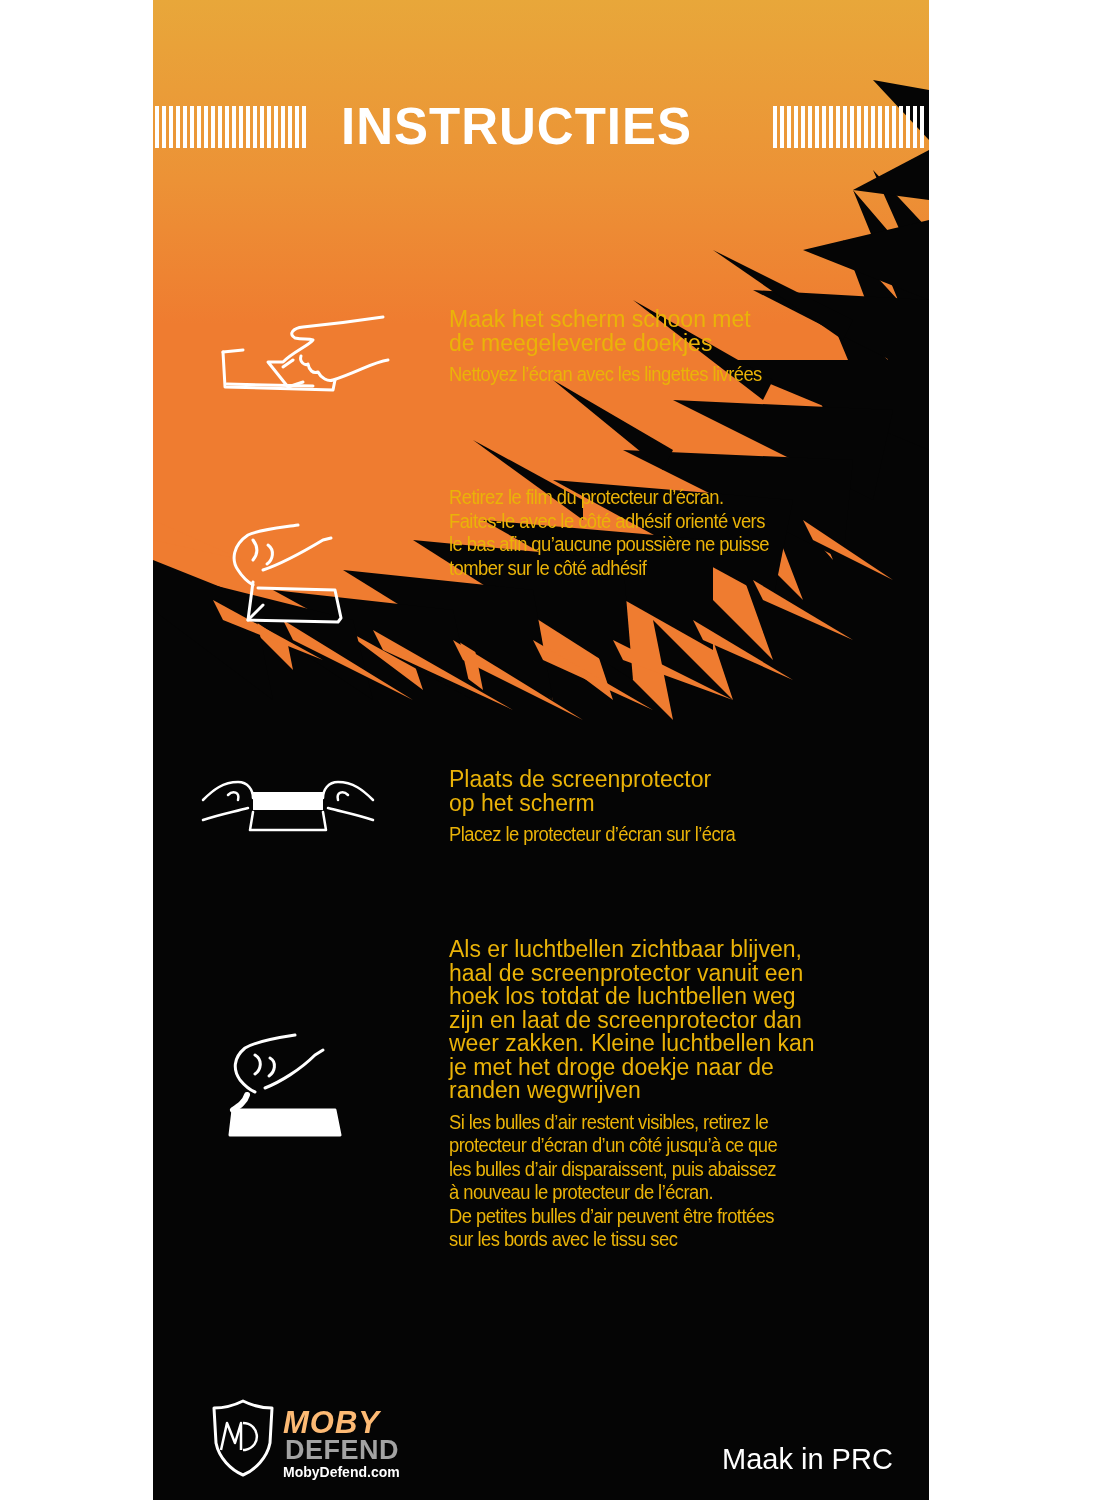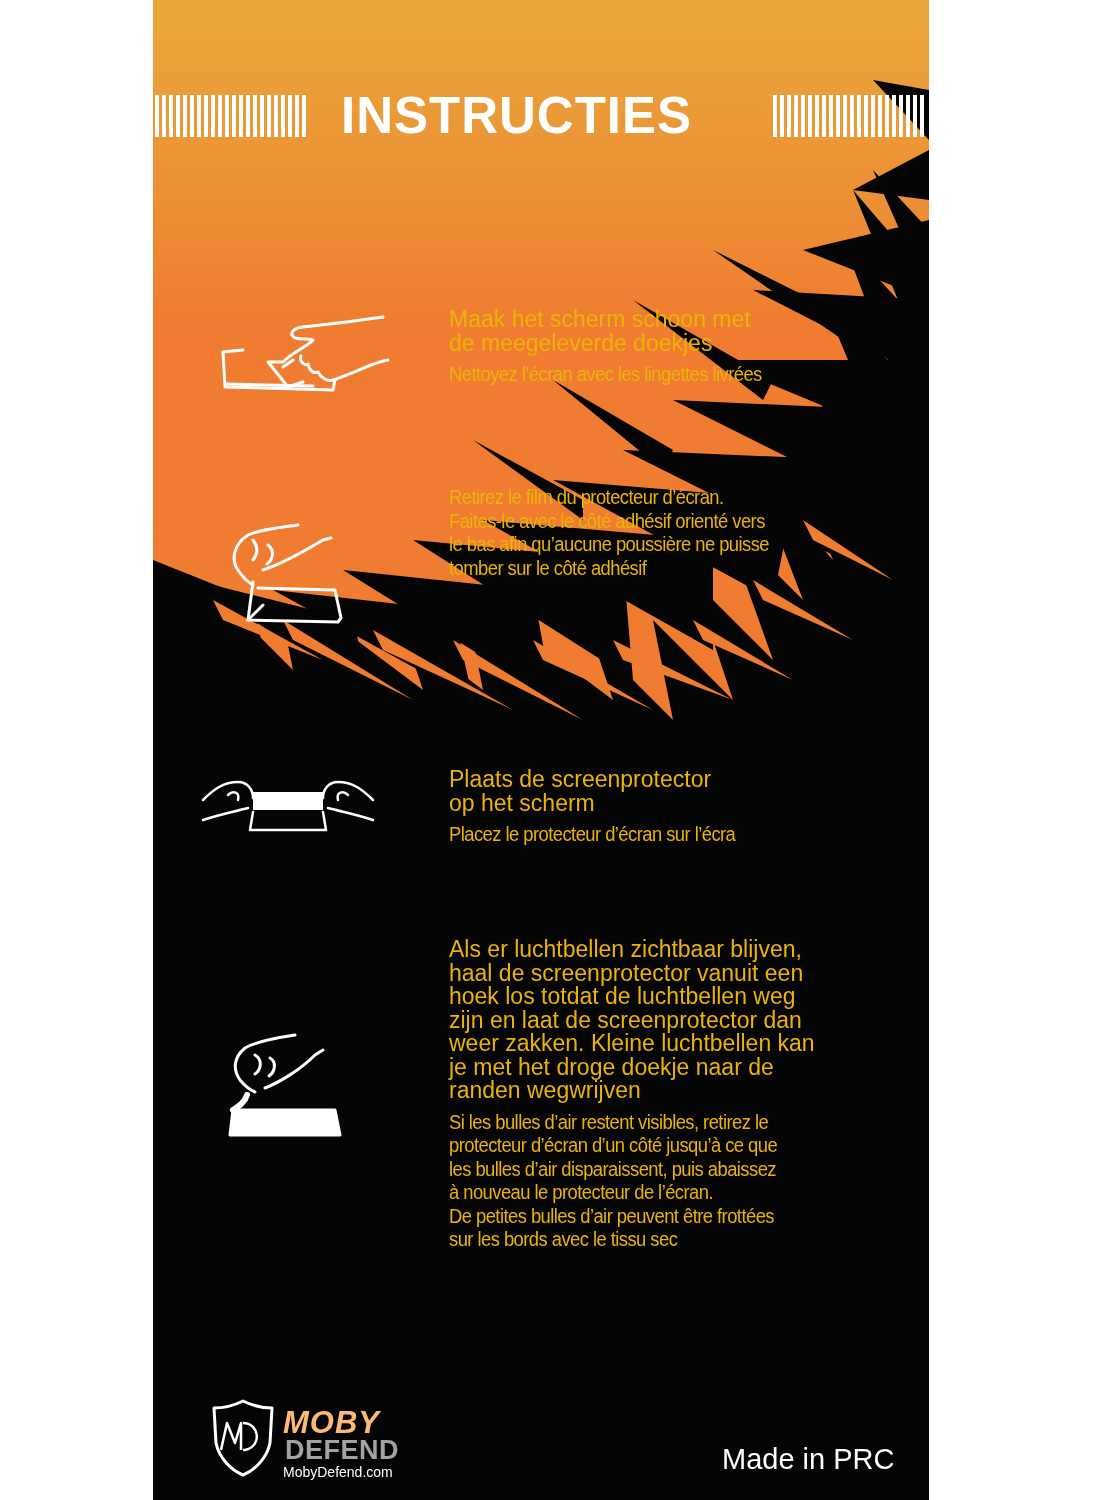--- a/index.html
+++ b/index.html
@@ -1,31 +1,31 @@
 <!DOCTYPE html>
 <html><head>
 <meta charset="utf-8">
 <style>
   html, body { margin:0; padding:0; background:#ffffff; }
   body { width:1101px; height:1500px; position:relative; overflow:hidden; font-family:"Liberation Sans", sans-serif; }
   .card { position:absolute; left:153px; top:0; width:776px; height:1500px; background:#050505; overflow:hidden; }
   .bg-svg { position:absolute; left:0; top:0; width:776px; height:1500px; }
-  .header { position:absolute; left:0; top:95px; width:776px; height:42px; }
+  .header { position:absolute; left:0; top:106px; width:776px; height:42px; }
   .bars { position:absolute; top:0; height:42px; display:flex; gap:0; }
   .bars span { display:block; width:4px; height:42px; background:#ffffff; margin-right:3px; }
   .bars.left { left:2px; }
   .bars.right { left:620px; }
   .title { position:absolute; left:188px; top:-6px; font-size:51px; font-weight:bold; color:#ffffff; letter-spacing:1px; line-height:54px; font-family:"Liberation Sans", sans-serif; }
   .step { position:absolute; left:296px; color:#eab308; }
   .nl { font-size:23px; line-height:23.5px; white-space:pre-line; }
   .fr { font-size:20px; line-height:23.5px; white-space:pre-line; margin-top:8px; letter-spacing:-0.6px; transform:scaleX(0.92); transform-origin:left; }
   .icon { position:absolute; }
   .logo-text1 { position:absolute; left:130px; top:1408px; color:#fdba74; font-size:31px; font-weight:bold; font-style:italic; letter-spacing:1px; line-height:30px; }
   .logo-text2 { position:absolute; left:132px; top:1436px; color:#a3a3a3; font-size:27px; font-weight:bold; line-height:28px; letter-spacing:0.5px; }
-  .logo-url { position:absolute; left:130px; top:1464px; color:#fff; font-size:14px; font-weight:normal; }
+  .logo-url { position:absolute; left:130px; top:1464px; color:#fff; font-size:14px; font-weight:bold; }
   .made { position:absolute; left:569px; top:1443px; color:#fff; font-size:29px; }
 </style>
 </head>
 <body>
 
 <div class="card">
 
   <svg class="bg-svg" viewBox="0 0 776 1500" xmlns="http://www.w3.org/2000/svg">
     <defs>
       <linearGradient id="og" x1="0" y1="0" x2="0" y2="1">
@@ -205,14 +205,14 @@
 
   <svg class="icon" style="left:58px;top:1398px;width:64px;height:80px" viewBox="0 0 64 80" fill="none" stroke="#fff" stroke-width="3" stroke-linejoin="round">
     <path d="M32,3 C22,8 12,10 3,10 L5,45 C8,60 20,72 32,77 C44,72 56,60 59,45 L61,10 C52,10 42,8 32,3 Z"></path>
     <path d="M10,52 L16,25 L24,45 L30,25 L30,52" stroke-width="2.5"></path>
     <path d="M32,25 C48,25 52,48 34,52 L32,52" stroke-width="2.5"></path>
   </svg>
   <div class="logo-text1">MOBY</div>
   <div class="logo-text2">DEFEND</div>
   <div class="logo-url">MobyDefend.com</div>
 
-  <div class="made">Made in PRC</div>
+  <div class="made">Maak in PRC</div>
 </div>
 
 </body></html>

